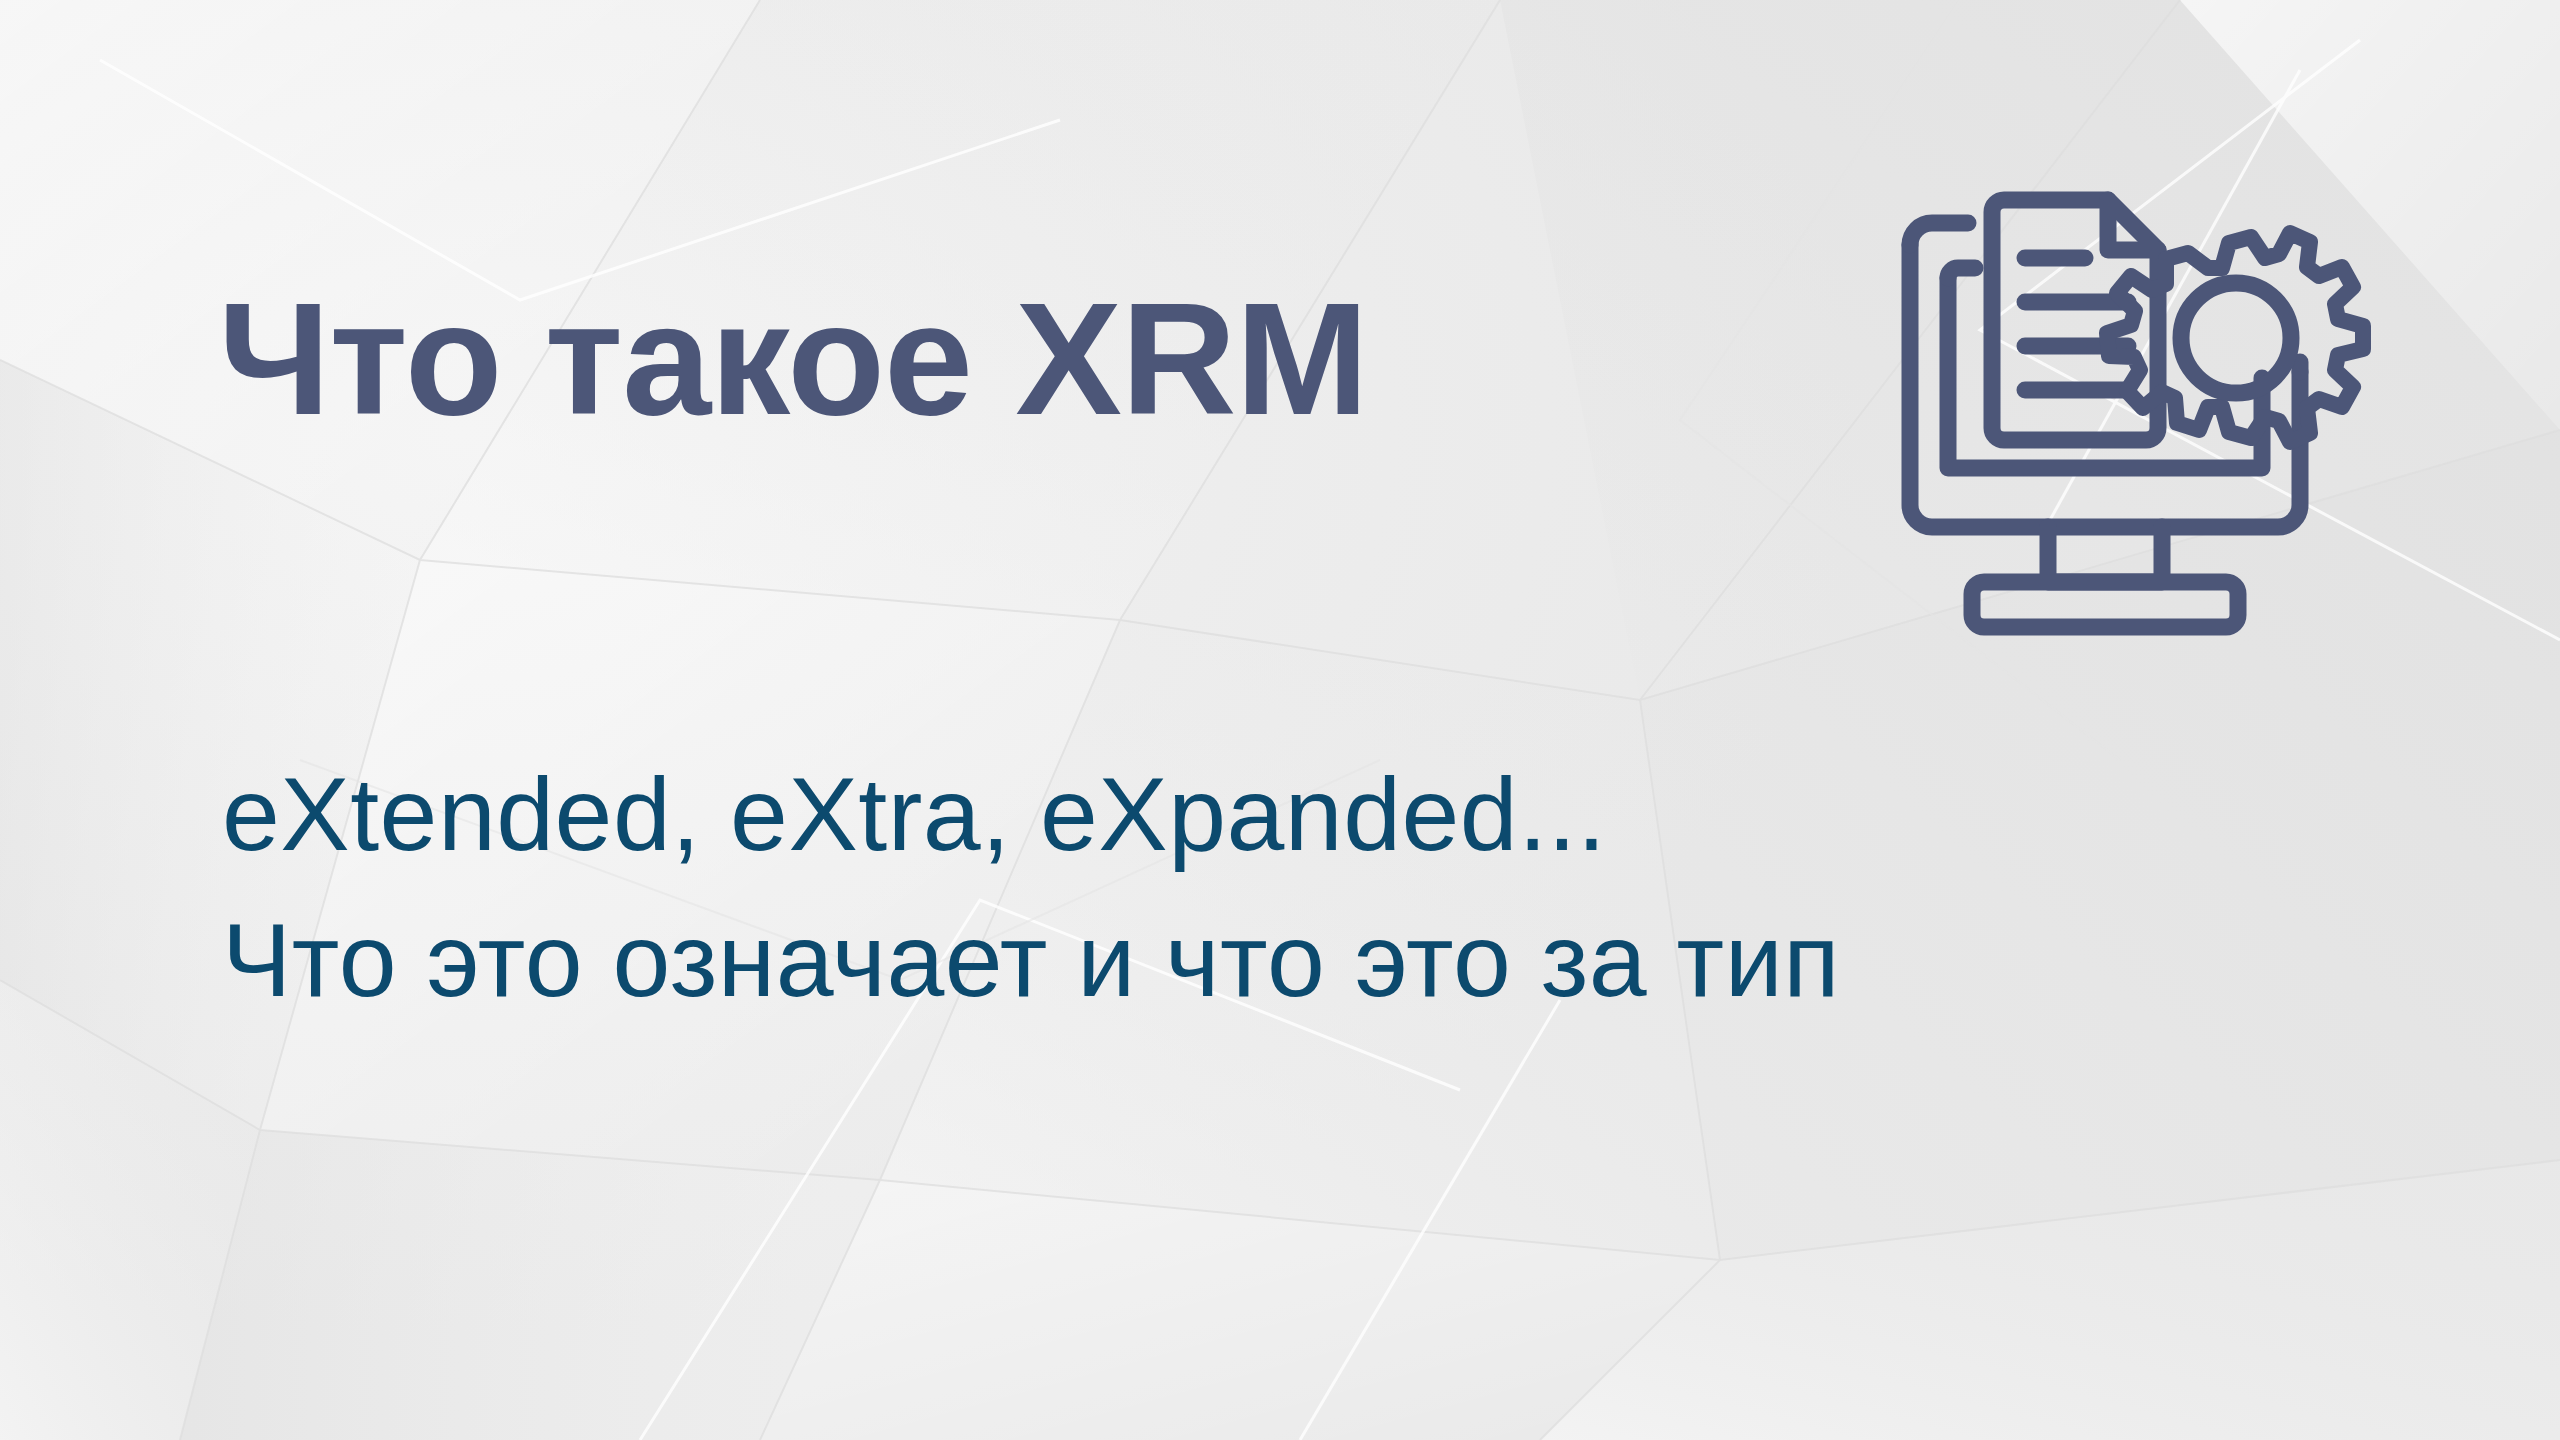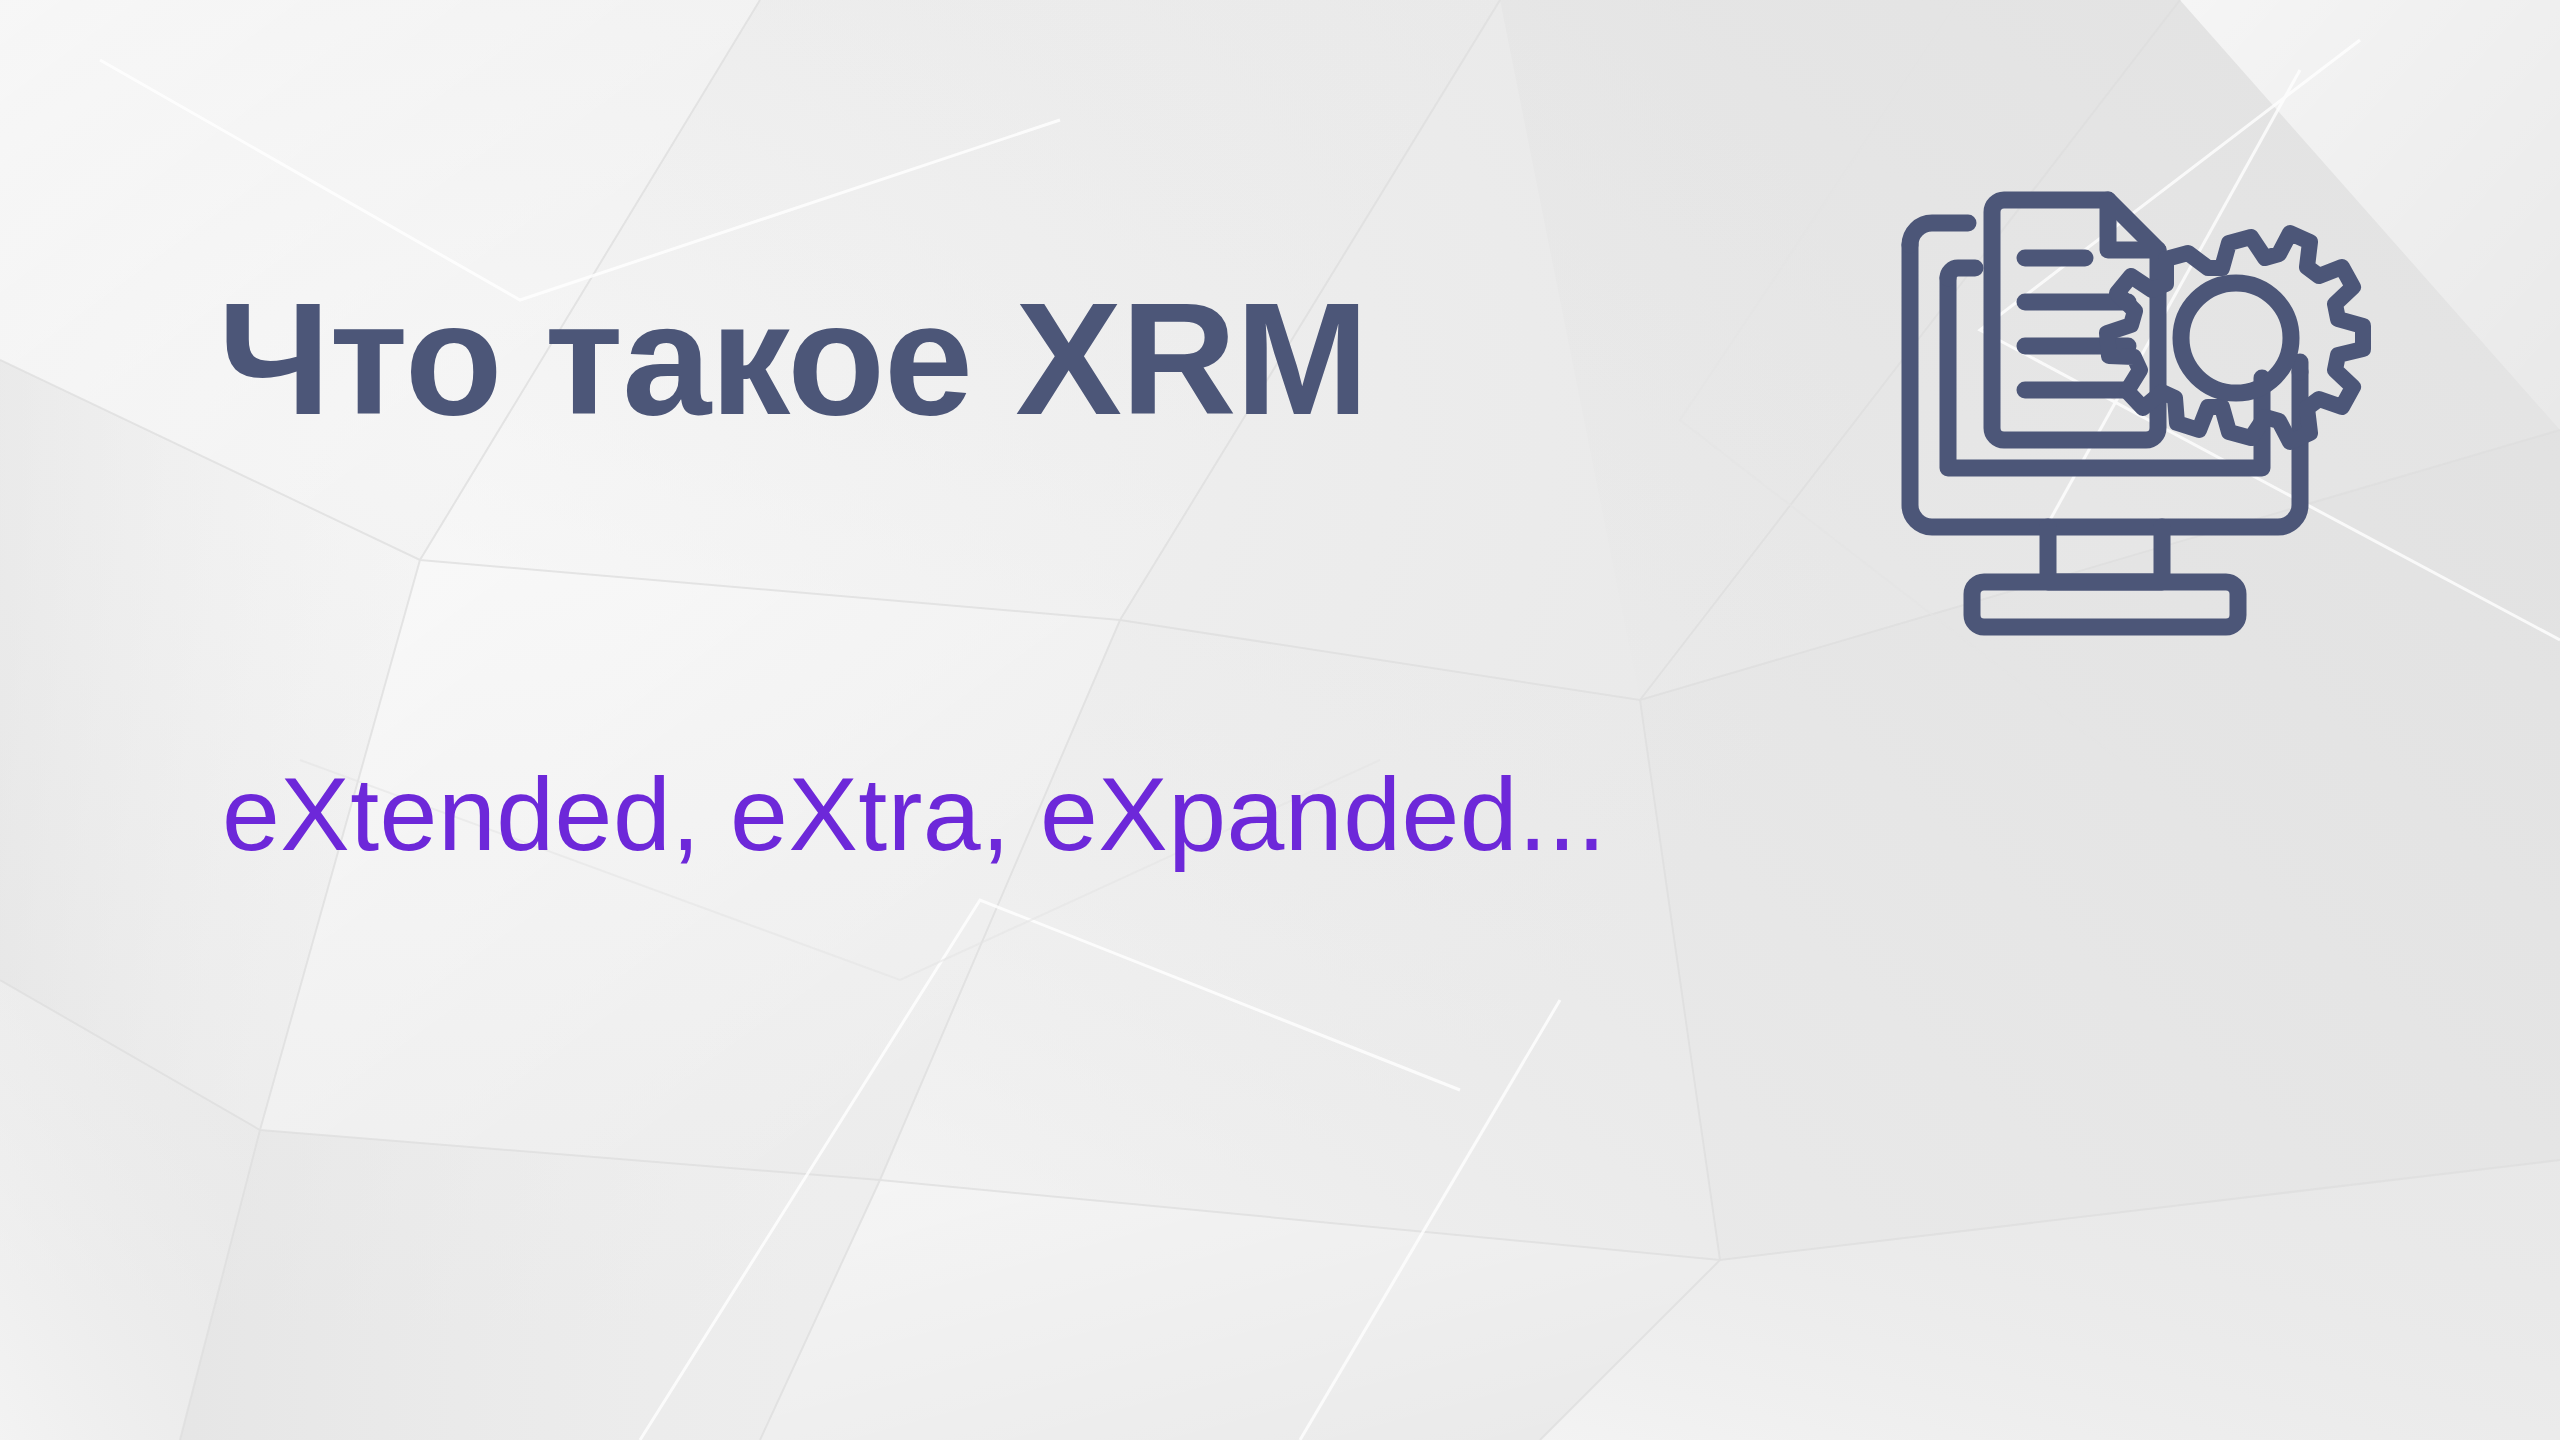--- a/index.html
+++ b/index.html
@@ -42,21 +42,21 @@
     color: #4c5678;
     line-height: 1.05;
     white-space: nowrap;
   }
 
   
   .body-copy {
     position: absolute;
     left: 222px;
     top: 742px;
-    color: #6d28d9;
+    color: #0c4a6e;
     font-size: 104px;
     font-weight: 300;
     line-height: 1.40;
     letter-spacing: 0.5px;
     white-space: nowrap;
   }
   .body-copy .line { display: block; }
 
   
   .icon-wrap {
@@ -127,20 +127,21 @@
         <path d="M1960,0 L1680,420 L2120,760"></path>
         <path d="M300,760 L900,980 L1380,760"></path>
       </g>
     </svg>
   </div>
 
   <h1 class="title">Что такое XRM</h1>
 
   <div class="body-copy">
     <span class="line">eXtended, eXtra, eXpanded...</span>
+    <span class="line">Что это означает и что это за тип</span>
   </div>
 
   <div class="icon-wrap">
     <svg viewBox="0 0 500 510" xmlns="http://www.w3.org/2000/svg" fill="none" stroke="#4c5678" stroke-width="17" stroke-linecap="round" stroke-linejoin="round">
 
       <path d="M30,95 L30,355 a22,22 0 0 0 22,22 L398,377 a22,22 0 0 0 22,-22 L420,222"></path>
       <path d="M30,95 a22,22 0 0 1 22,-22 L88,73"></path>
       <path d="M420,222 L420,212"></path>
 
       <path d="M68,128 L68,318 L382,318 L382,228"></path>

